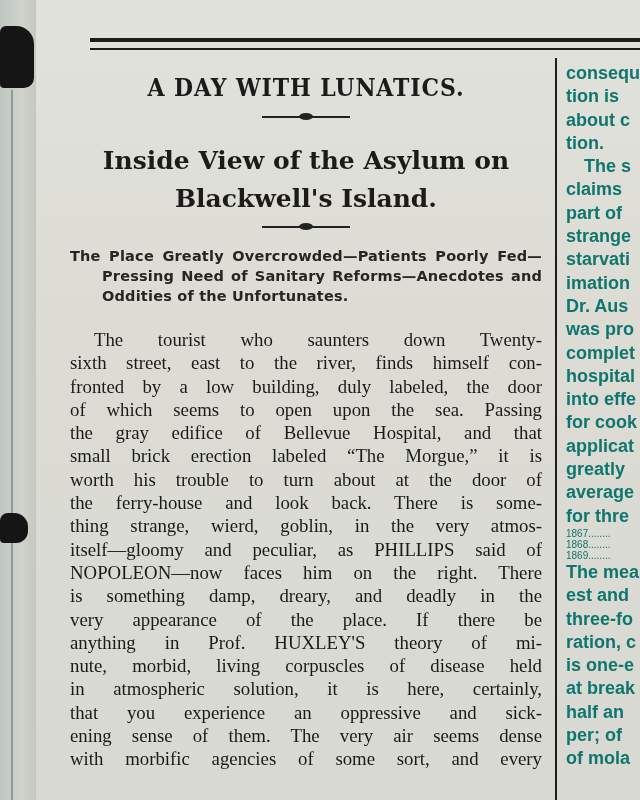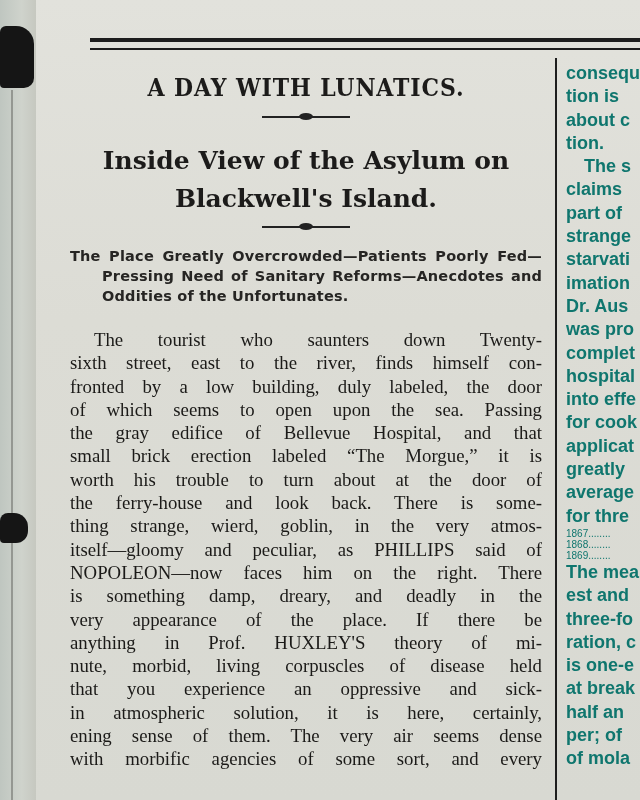--- a/index.html
+++ b/index.html
@@ -97,22 +97,22 @@
     <span class="line">small brick erection labeled “The Morgue,” it is</span>
     <span class="line">worth his trouble to turn about at the door of</span>
     <span class="line">the ferry-house and look back.  There is some-</span>
     <span class="line">thing strange, wierd, goblin, in the very atmos-</span>
     <span class="line">itself—gloomy and peculiar, as PHILLIPS said of</span>
     <span class="line">NOPOLEON—now faces him on the right.  There</span>
     <span class="line">is something damp, dreary, and deadly in the</span>
     <span class="line">very appearance of the place.  If there be</span>
     <span class="line">anything in Prof. HUXLEY'S theory of mi-</span>
     <span class="line">nute, morbid, living corpuscles of disease held</span>
+    <span class="line">in atmospheric solution, it is here, certainly,</span>
     <span class="line">that you experience an oppressive and sick-</span>
-    <span class="line">in atmospheric solution, it is here, certainly,</span>
     <span class="line">ening sense of them.  The very air seems dense</span>
     <span class="line">with morbific agencies of some sort, and every</span>
   </div>
 </div>
 
 <div class="side-col">
   <span class="line">consequ</span>
   <span class="line">tion is</span>
   <span class="line">about c</span>
   <span class="line">tion.</span>

